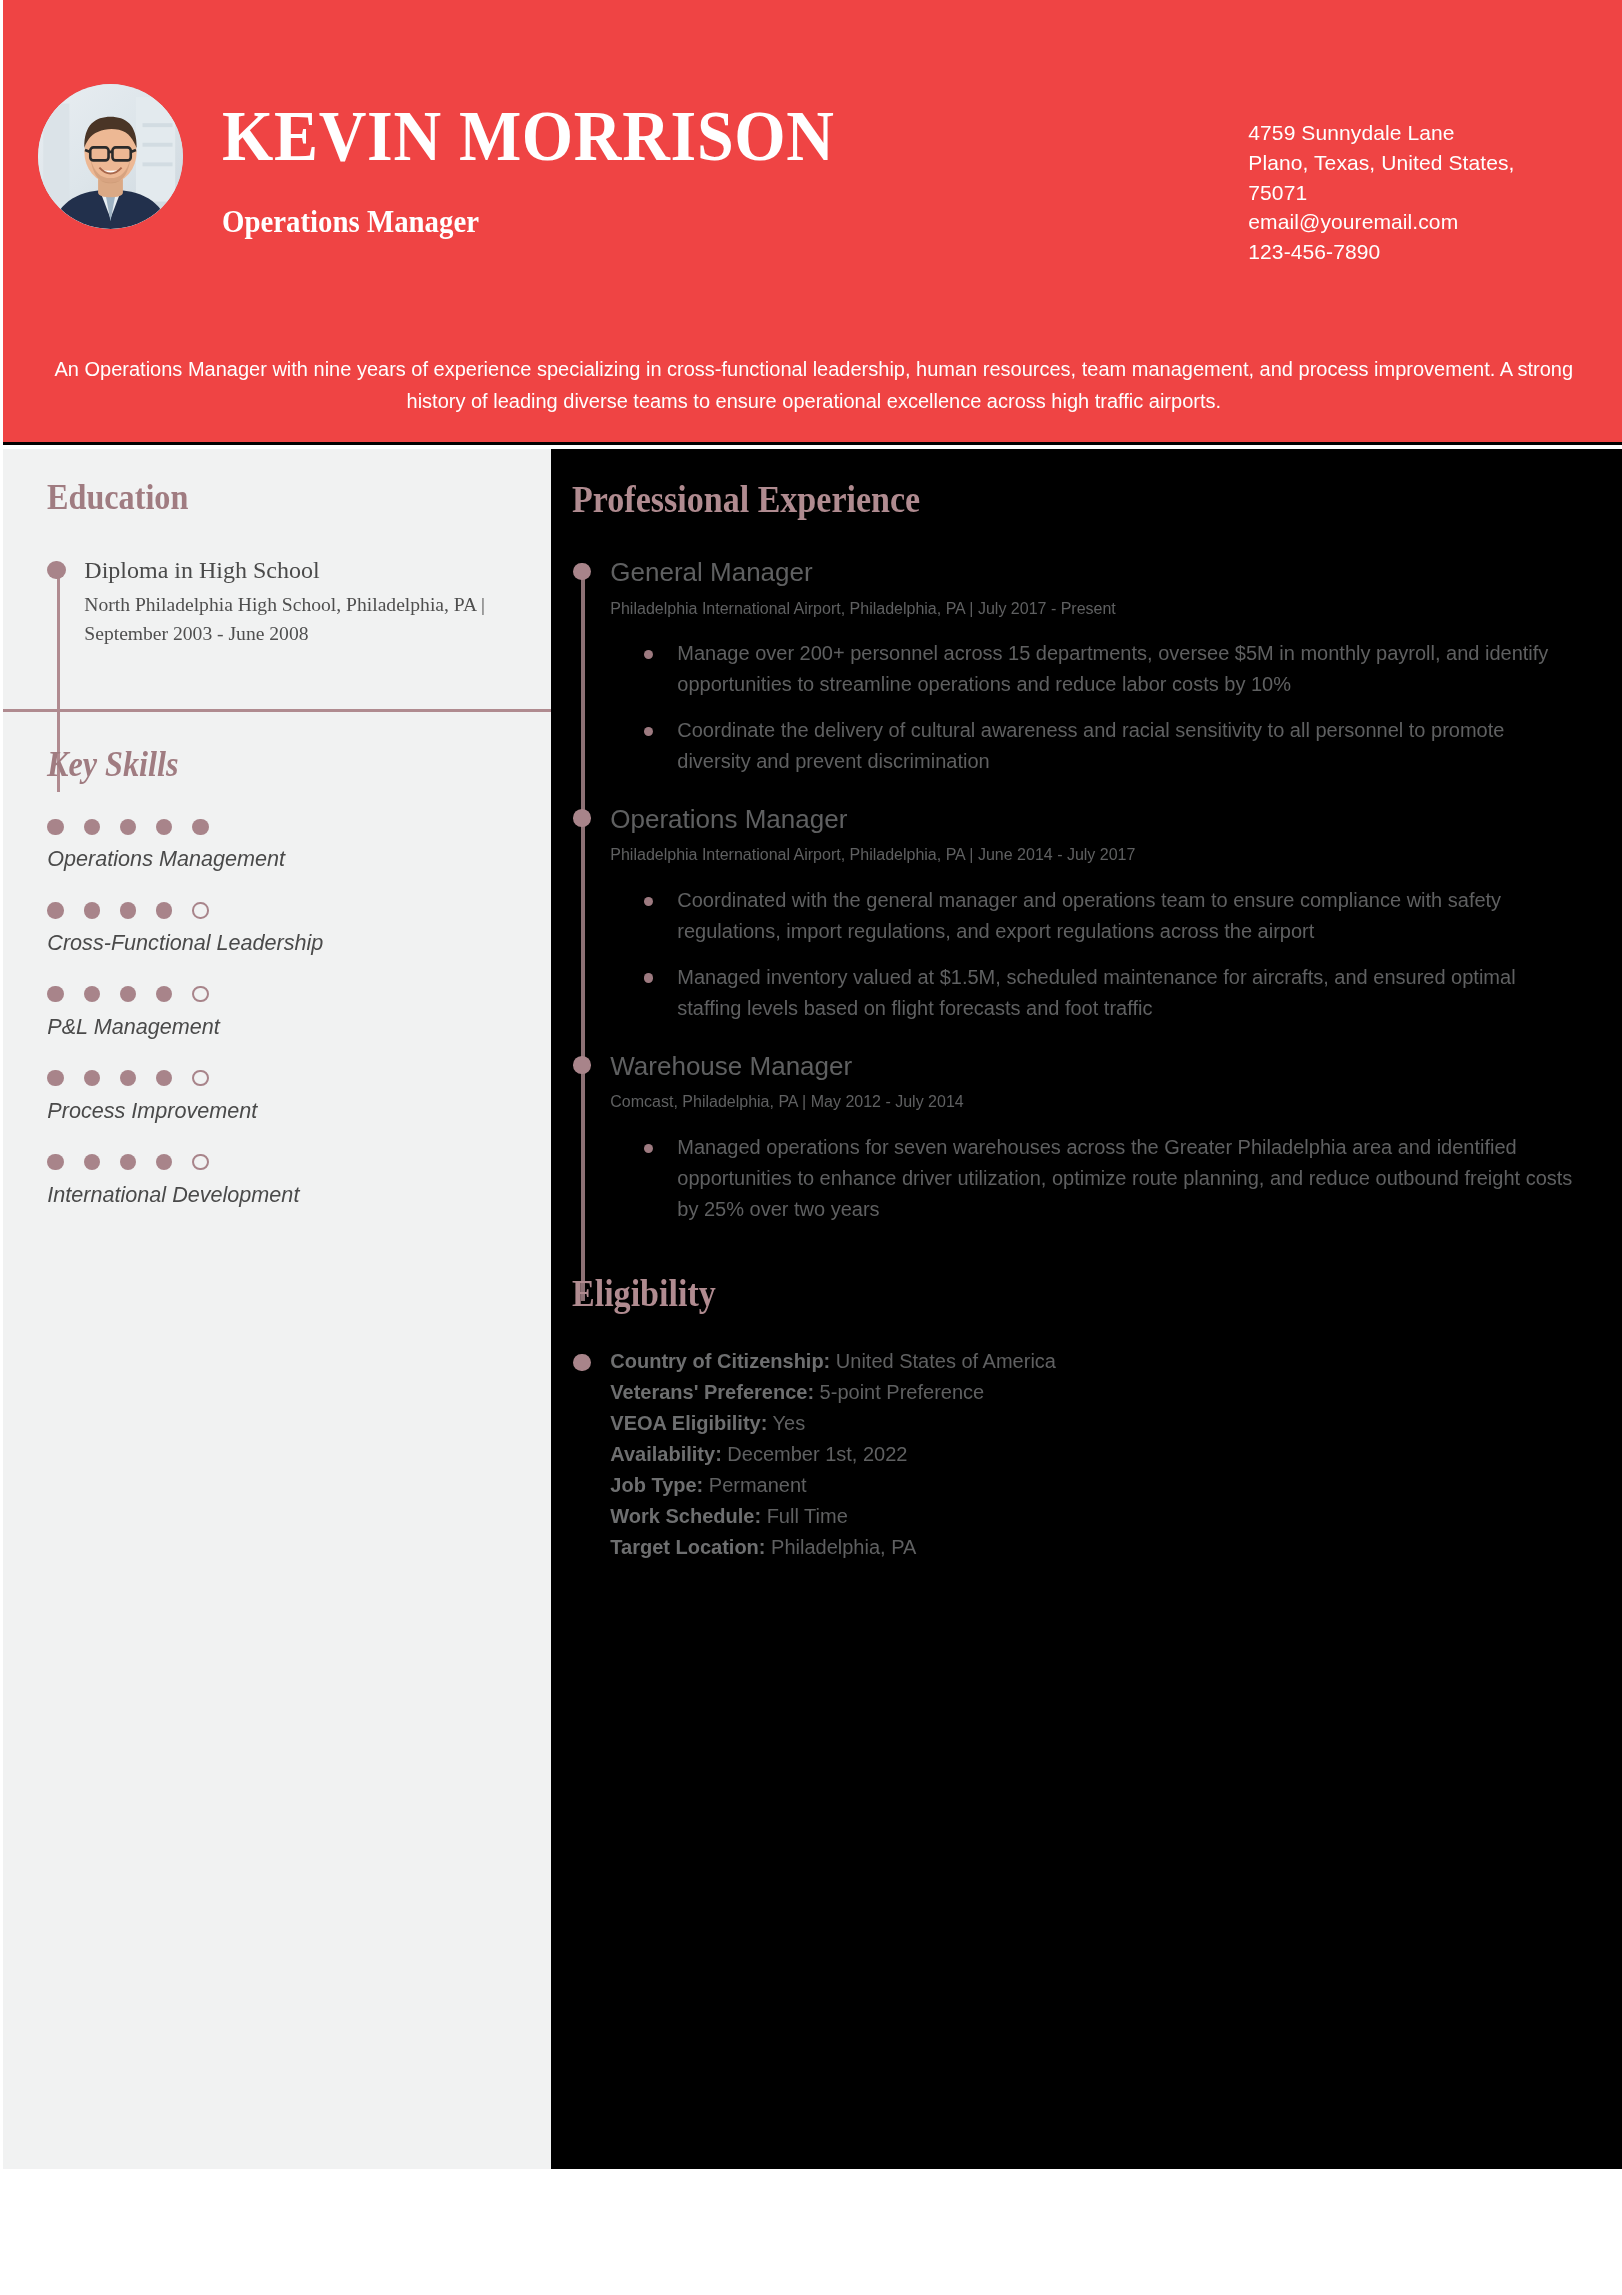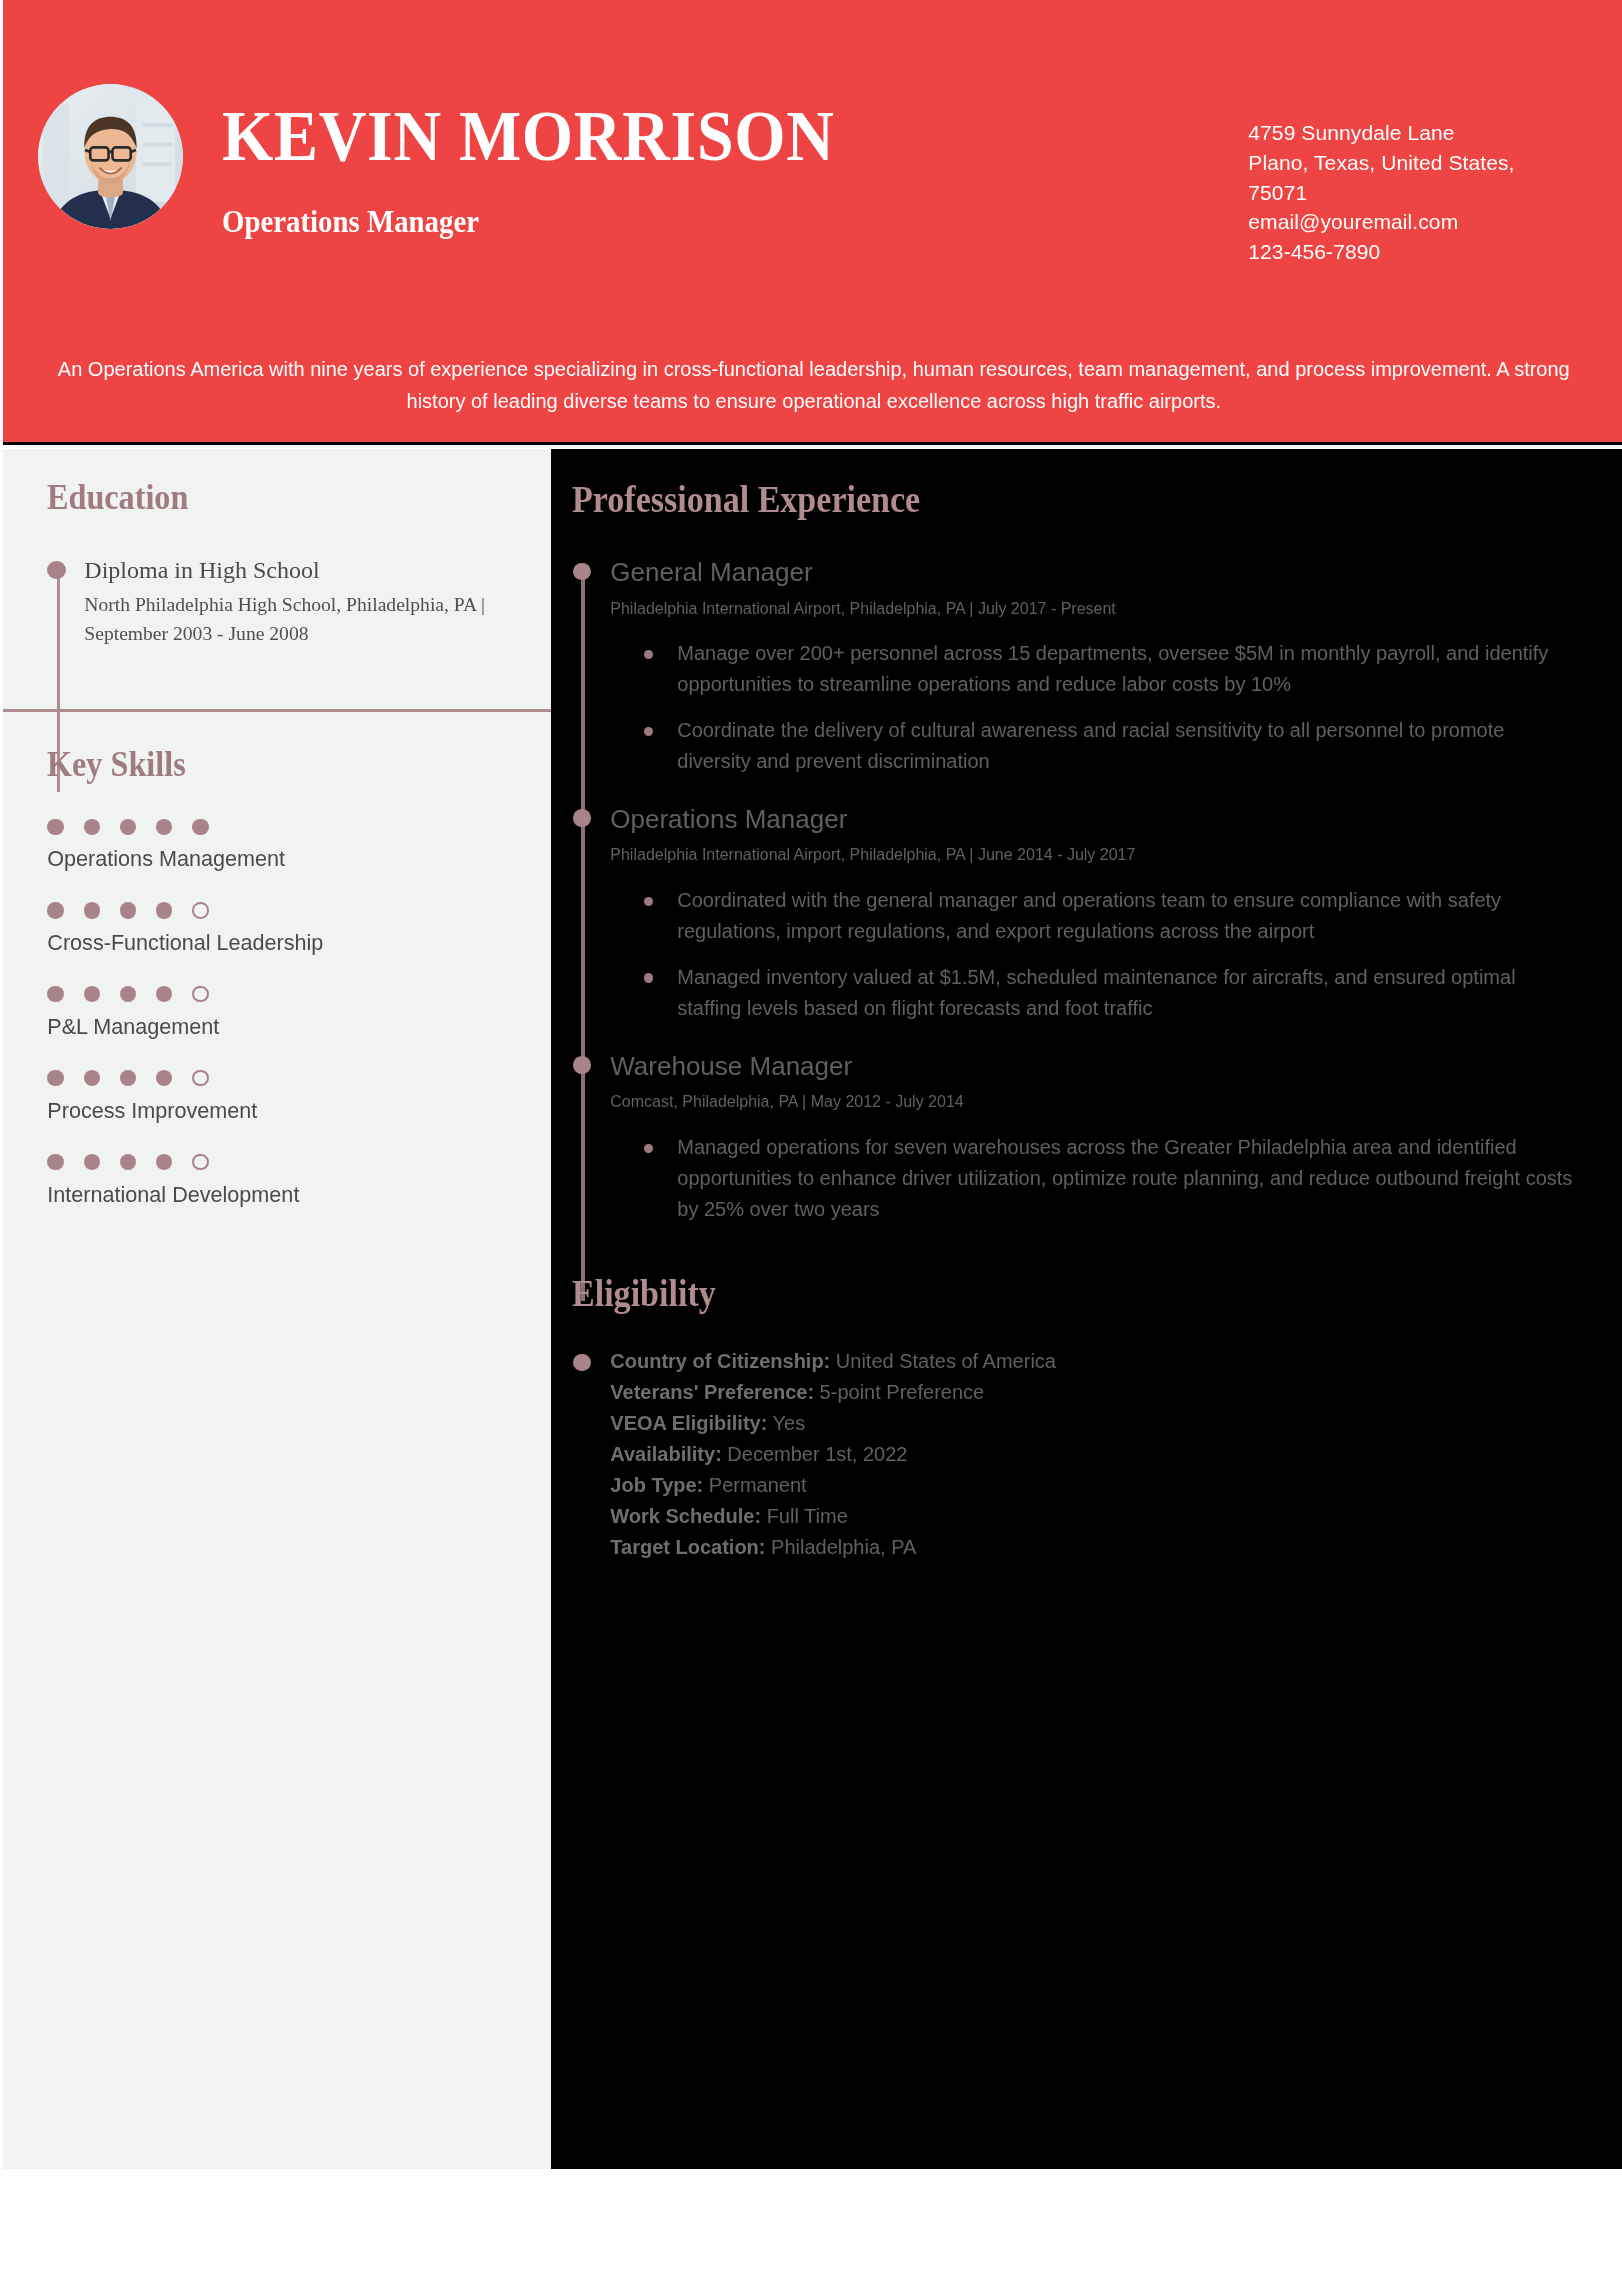--- a/index.html
+++ b/index.html
@@ -126,21 +126,21 @@
   .edu-meta {
     font-size:19.6px; line-height:1.48; color:#4f4f4f;
     margin-top:3.9px;
   }
 
   .side-divider {
     width:548px; height:2.6px; background:#b08b90;
     margin-top:60px;
   }
 
-  .skills-section { padding:33px 0 0 44px; }
+  .skills-section { padding:33px 0 0 44px;font-style:italic; }
   .skill { margin-top:29px; }
   .skill:first-of-type { margin-top:33px; }
   .dots { display:flex; gap:20px; align-items:center; height:18.3px; }
   .dot {
     width:16.3px; height:16.3px; border-radius:50%;
     background:#a8848a;
   }
   .dot.empty {
     background:transparent;
     border:2px solid #a8848a;
@@ -270,21 +270,21 @@
 
       <div class="contact">
         <div>4759 Sunnydale Lane</div>
         <div>Plano, Texas, United States,</div>
         <div>75071</div>
         <div>email@youremail.com</div>
         <div>123-456-7890</div>
       </div>
 
       <div class="summary">
-        <p>An Operations America with nine years of experience specializing in  cross-functional leadership, human resources, team management, and process improvement. A strong history of leading diverse teams to ensure  operational excellence across high traffic airports.</p>
+        <p>An Operations Manager with nine years of experience specializing in  cross-functional leadership, human resources, team management, and process improvement. A strong history of leading diverse teams to ensure  operational excellence across high traffic airports.</p>
       </div>
 
     </div>
   </div>
 
   <div class="body-wrap">
 
     <div class="sidebar">
 
       <div class="edu-section">

